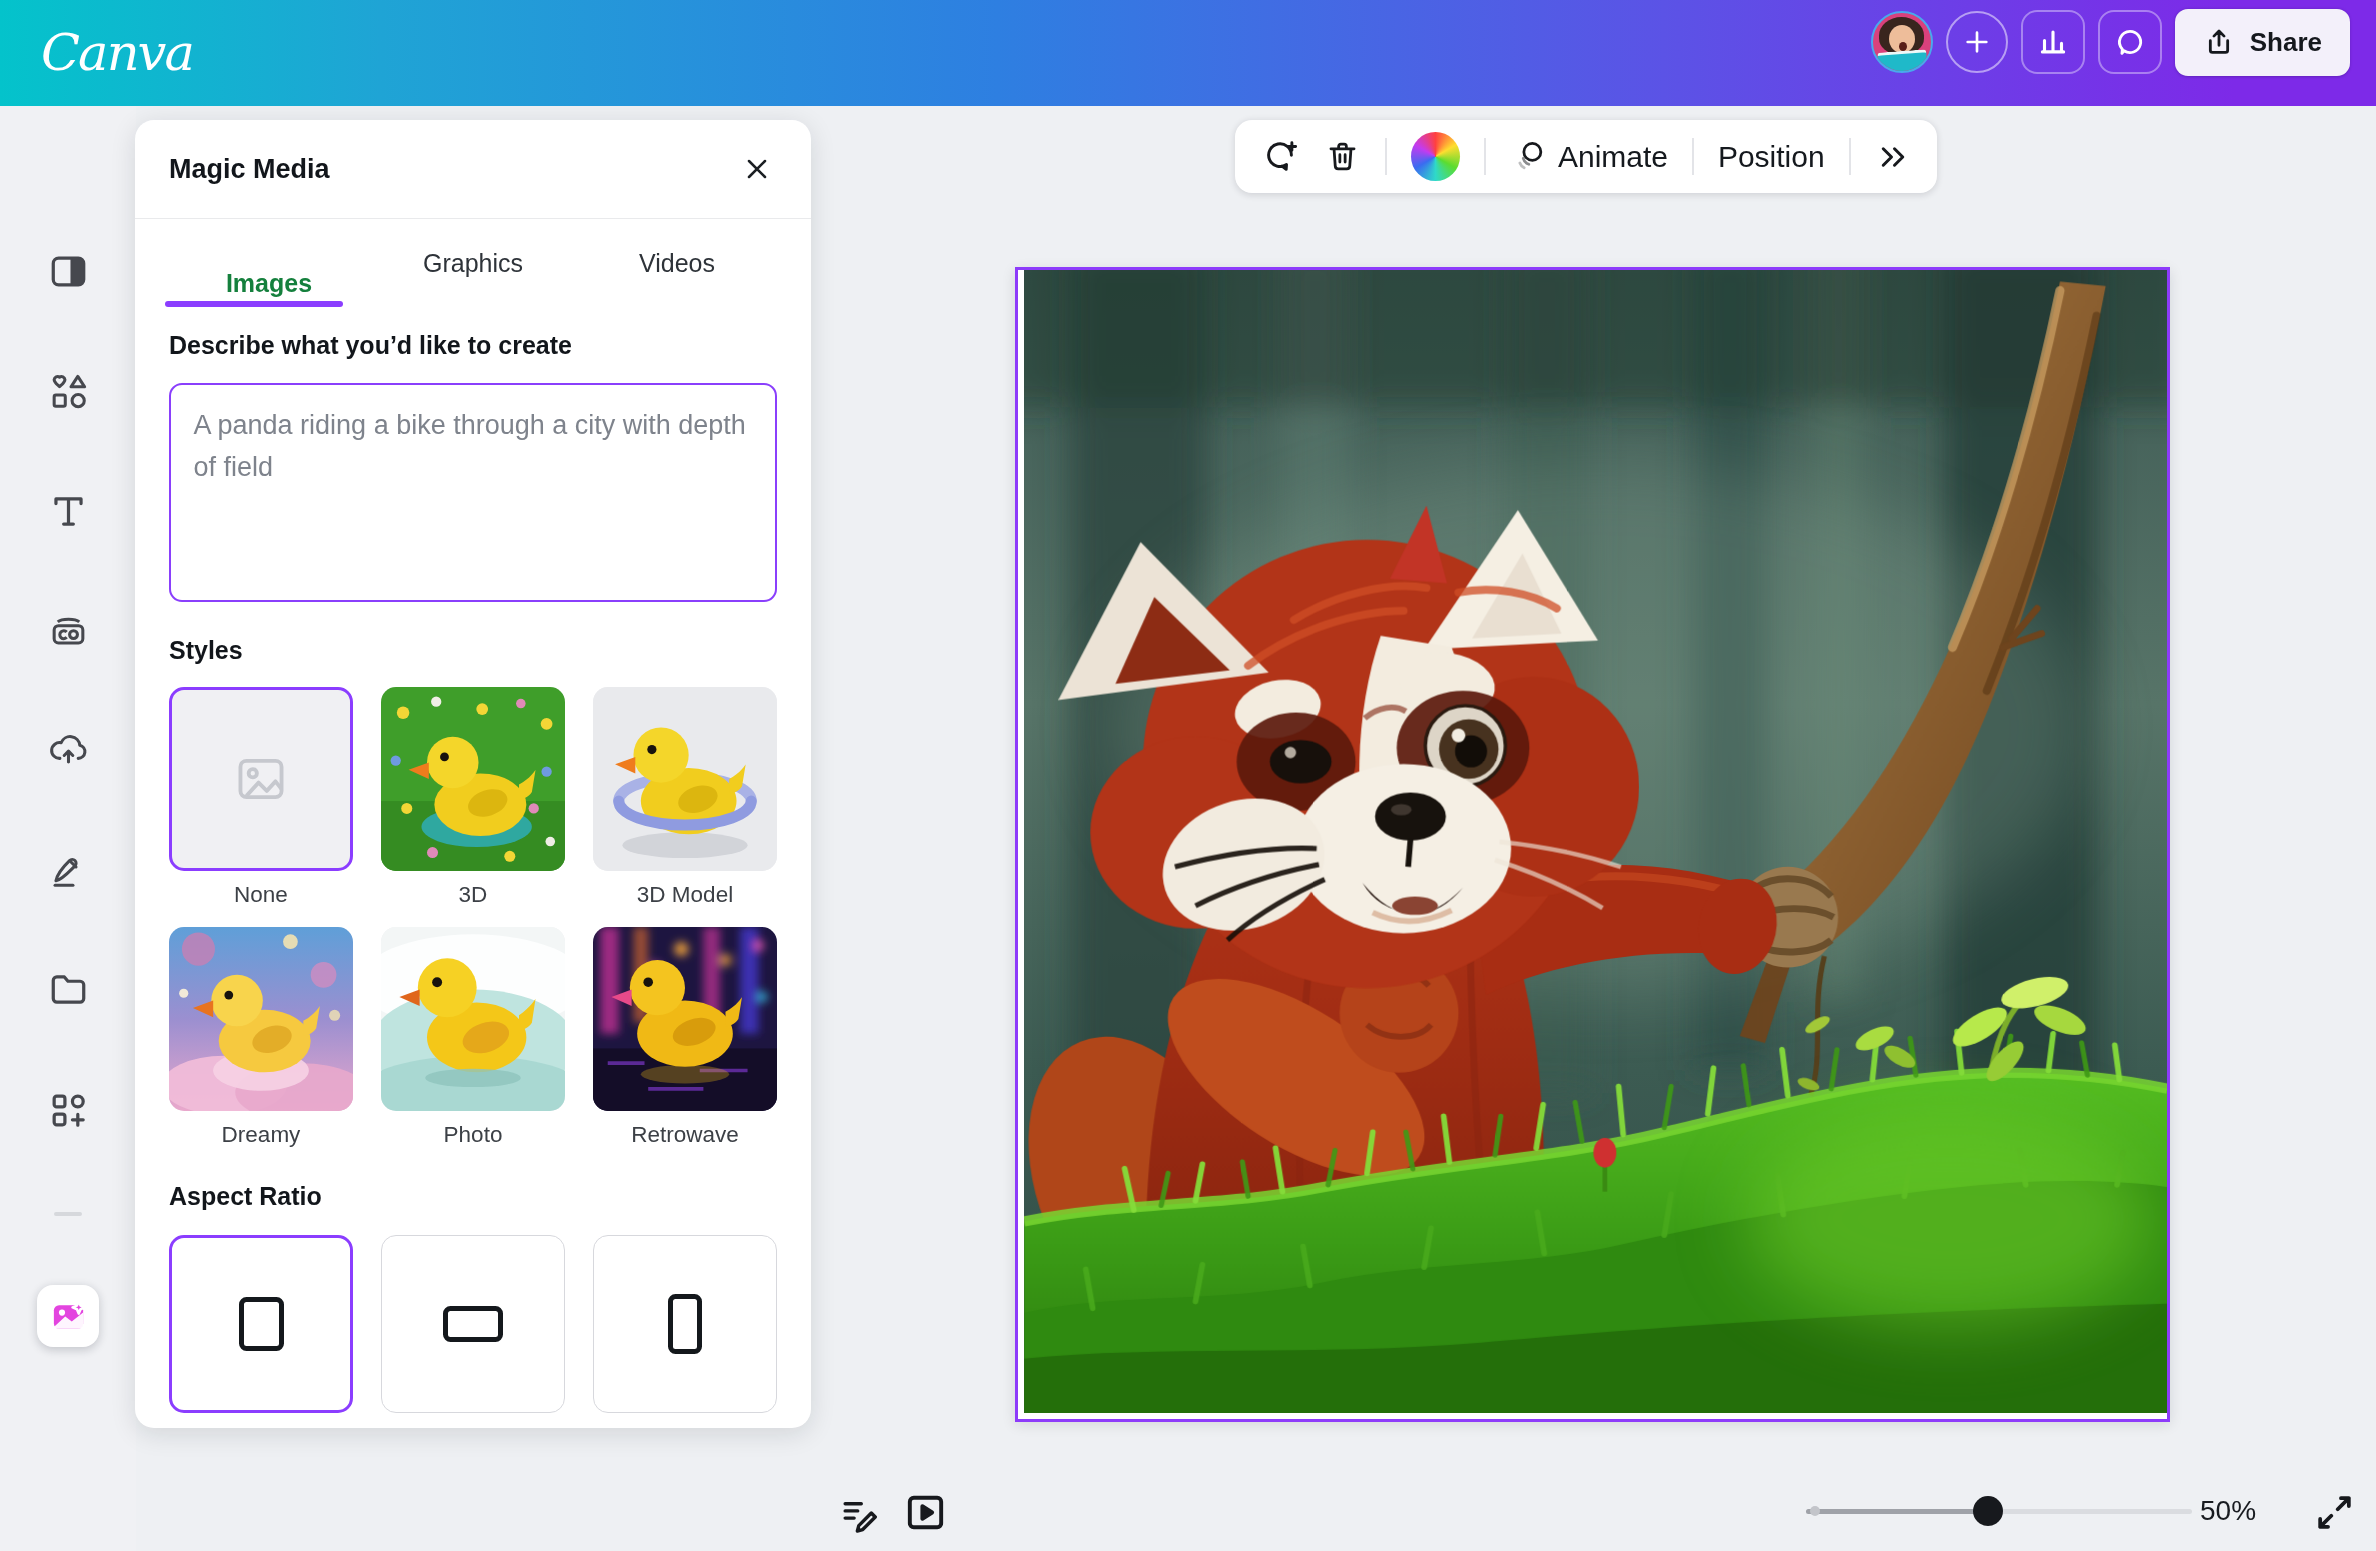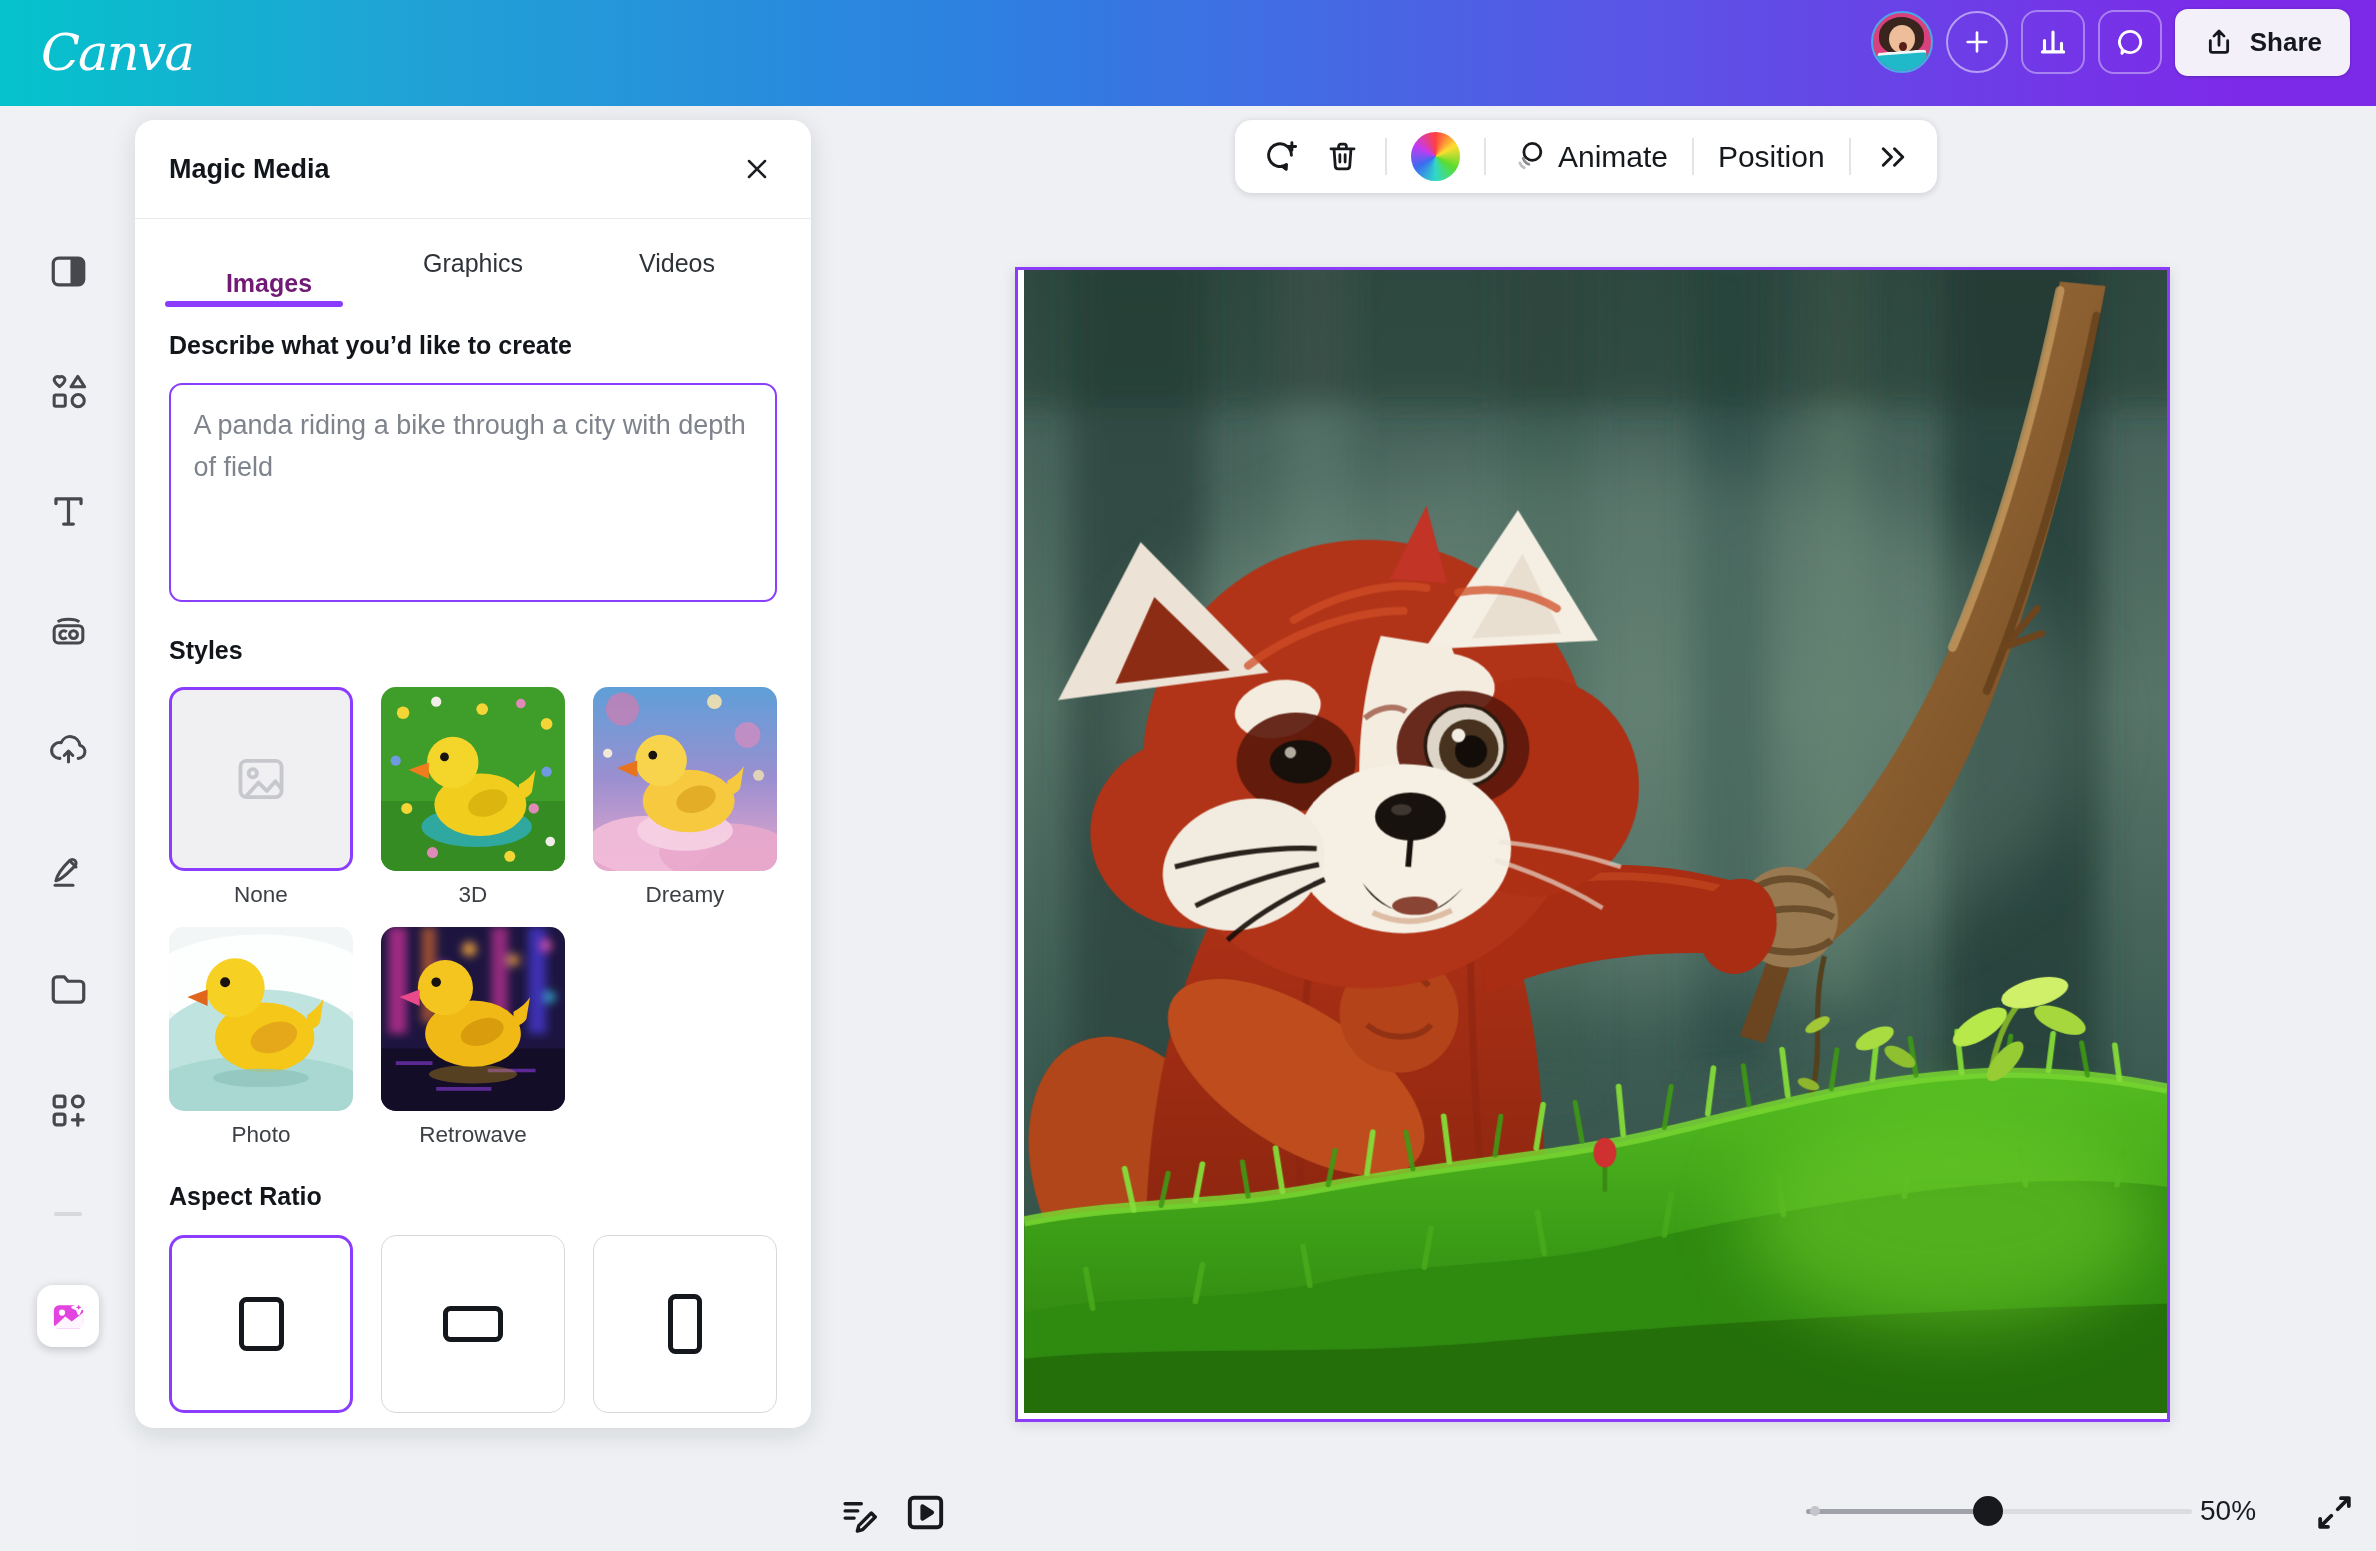--- a/index.html
+++ b/index.html
@@ -34,21 +34,21 @@
 
   
   .panel { position:absolute; left:135px; top:120px; width:676px; height:1308px; background:#fff;
     border-radius:19px; box-shadow:0 5.6px 26px rgba(18,22,33,.12); z-index:20; overflow:hidden; }
   .panel-header { height:99px; display:flex; align-items:center; justify-content:space-between;
     padding:0 34px; border-bottom:1.9px solid #e9eaec; }
   .panel-title { font-size:27px; font-weight:700; color:#12161b; }
   .close-btn { width:41px; height:41px; display:flex; align-items:center; justify-content:center; border-radius:7.5px; }
   .tabs { position:relative; display:flex; align-items:center; height:88px; padding:0 32px; }
   .tab { flex:1; text-align:center; font-size:25px; color:#2e3339; font-weight:500; }
-  .tab.active { color:#701a75; font-weight:700;margin-top:41px; }
+  .tab.active { color:#15803d; font-weight:700;margin-top:41px; }
   .tab-underline { position:absolute; left:30px; bottom:0; width:178px; height:5.6px; border-radius:3.7px; background:#8b3dff; }
   .describe-label { margin:24px 34px 0; font-size:25px; font-weight:700; color:#12161b; }
   .prompt-box { display:block; margin:22.5px 34px 0; width:608px; height:219px; border:2.8px solid #8a3ffc; border-radius:13px;
     padding:20.6px 22.5px; font-family:"Liberation Sans",sans-serif; font-size:27px; line-height:1.55; color:#1c2026;
     resize:none; outline:none; background:#fff; }
   .prompt-box::placeholder { color:#7e838c; }
   .section-heading { margin:34px 34px 0; font-size:25px; font-weight:700; color:#12161b; }
   .style-grid { display:flex; flex-wrap:wrap; gap:19px 28px; padding:22.5px 34px 0; }
   .style-cell { width:184px; }
   .style-tile { width:184px; height:184px; border-radius:15px; overflow:hidden; position:relative; background:#f0f0f3; }
@@ -276,20 +276,39 @@
               <circle cx="39" cy="41" r="14" fill="#f4d62a"></circle>
               <path d="M26 41l-11 4 11 5z" fill="#ef7c1d"></path>
               <circle cx="34.5" cy="38" r="2.4" fill="#18130e"></circle>
               <ellipse cx="58" cy="63" rx="11" ry="7" fill="#dcb60f" transform="rotate(-18 58 63)"></ellipse>
             </g>
         </svg>
       </div>
       <div class="style-label">3D</div>
     </div>
 
+    <div class="style-cell">
+      <div class="style-tile">
+        <svg width="184" height="184" viewBox="0 0 100 100">
+          <rect width="100" height="100" fill="#e9eaed"></rect>
+          <ellipse cx="50" cy="86" rx="34" ry="7" fill="#d2d4d9"></ellipse>
+          <path d="M14 62a36 13 0 0 1 72 0" fill="none" stroke="#a9b2e6" stroke-width="6" stroke-linecap="round"></path>
+          <g>
+              <ellipse cx="52" cy="62" rx="26" ry="18" fill="#f1cd1e"></ellipse>
+              <path d="M74 50c6-3 9-8 9-8l-2 12c-2 3-5 4-7 4z" fill="#f1cd1e"></path>
+              <circle cx="37" cy="37" r="15" fill="#f4d62a"></circle>
+              <path d="M23 38l-11 4 11 5z" fill="#ef7c1d"></path>
+              <circle cx="32" cy="34" r="2.5" fill="#18130e"></circle>
+              <ellipse cx="57" cy="61" rx="11" ry="7" fill="#dcb60f" transform="rotate(-18 57 61)"></ellipse>
+            </g>
+          <path d="M86 62a36 13 0 0 1-72 0" fill="none" stroke="#8f9be0" stroke-width="6" stroke-linecap="round"></path>
+        </svg>
+      </div>
+      <div class="style-label">3D Model</div>
+    </div>
 
     <div class="style-cell">
       <div class="style-tile">
         <svg width="184" height="184" viewBox="0 0 100 100">
           <defs>
               <linearGradient id="gdre" x1="0" y1="0" x2="0" y2="1">
                 <stop offset="0" stop-color="#5f9fd8"></stop>
                 <stop offset=".5" stop-color="#9b8fd0"></stop>
                 <stop offset="1" stop-color="#e9a8cc"></stop>
               </linearGradient>

